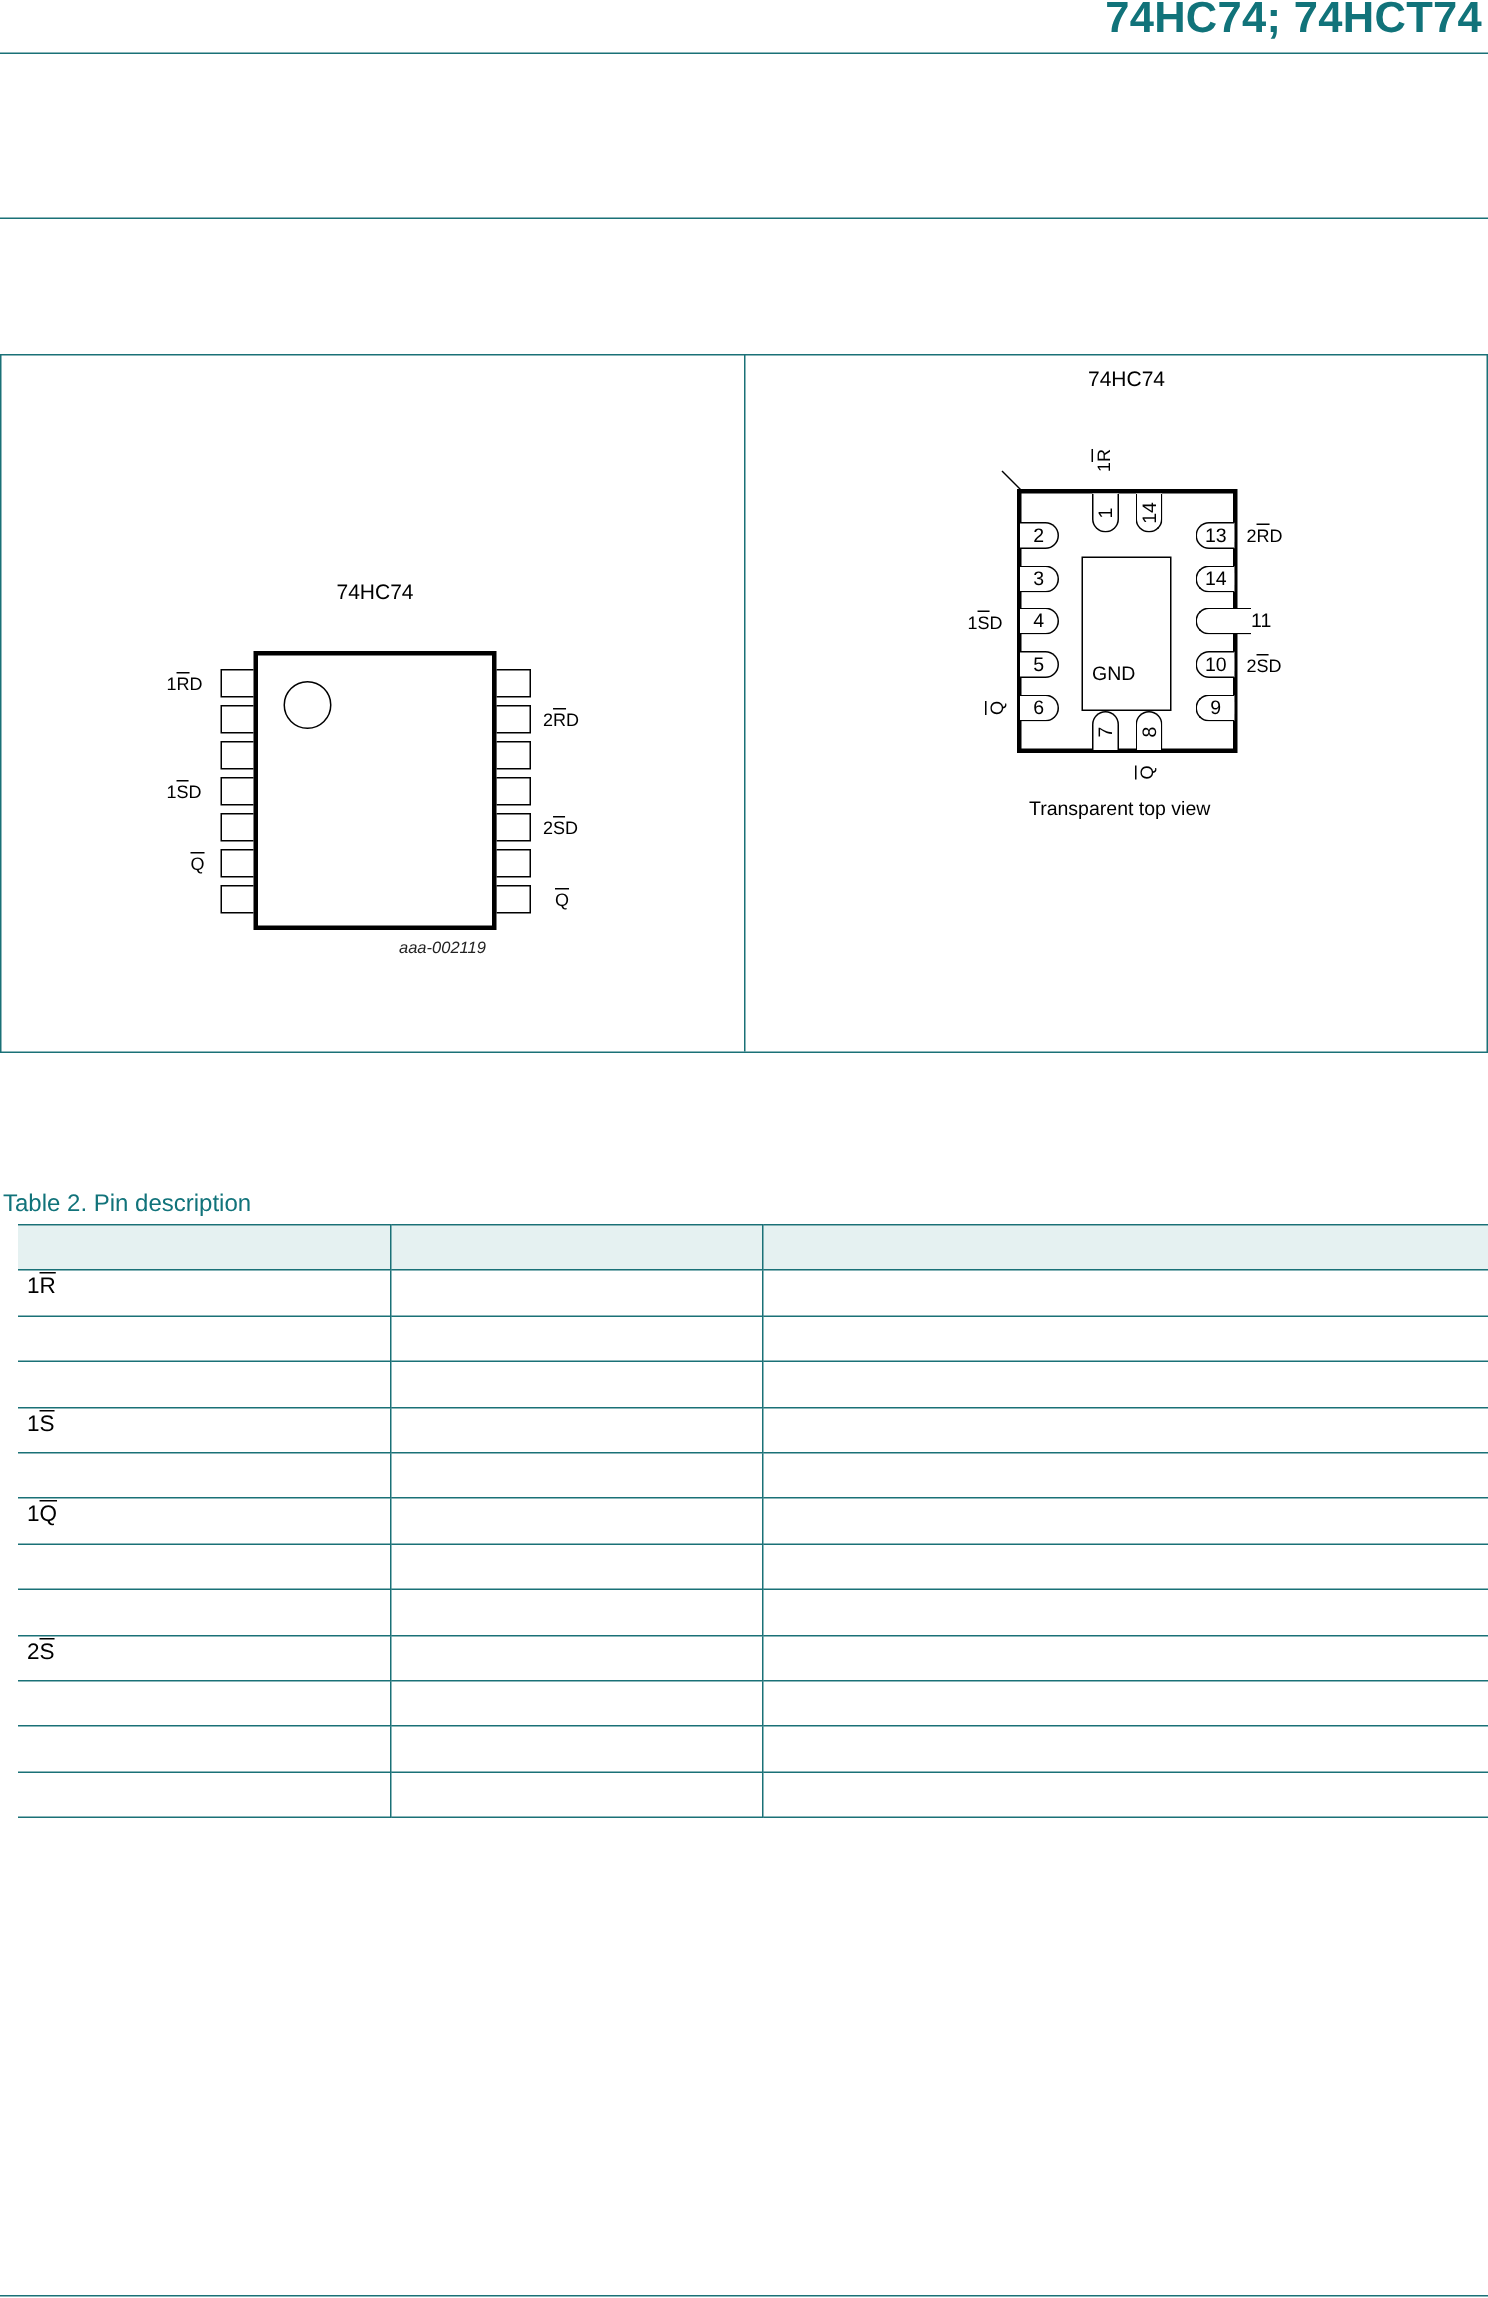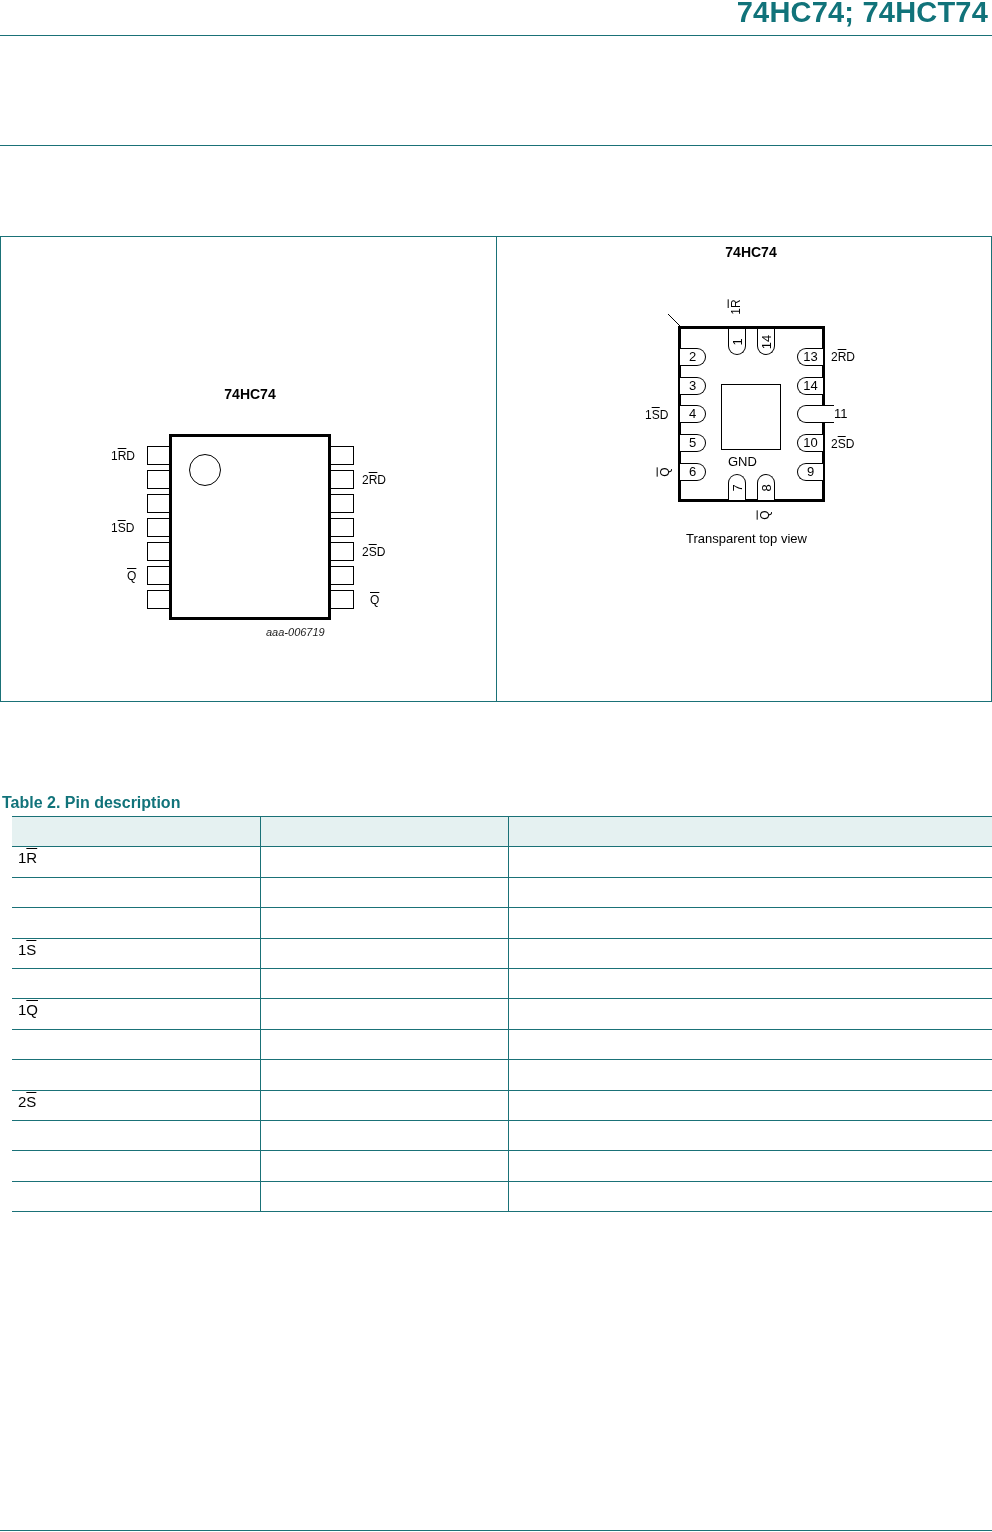--- a/index.html
+++ b/index.html
@@ -5,41 +5,41 @@
   html, body { margin:0; padding:0; background:#ffffff; }
   body { width:992px; height:1532px; position:relative; overflow:hidden;
          font-family:"Liberation Sans", sans-serif; color:#000; }
   .abs { position:absolute; }
   .hline { position:absolute; left:0; height:1px; background:#1a7177; }
   .doc-title { position:absolute; right:4px; top:-4px; font-size:29px; font-weight:bold;
                color:#11737a; letter-spacing:0.2px; white-space:nowrap; }
   .fig-box { position:absolute; left:0; top:236px; width:990px; height:464px;
              border:1px solid #1a7177; }
   .fig-divider { position:absolute; left:496px; top:236px; width:1px; height:465px; background:#1a7177; }
-  .fig-title { position:absolute; font-size:14px; font-weight:bold; transform:translateX(-50%); white-space:nowrap; }
+  .fig-title { position:absolute; font-size:14px; font-weight:normal; transform:translateX(-50%); white-space:nowrap; }
   .lbl { position:absolute; font-size:12px; white-space:nowrap; line-height:14px; }
   .ov { text-decoration:overline; }
   .ic-body { position:absolute; border:3px solid #000; box-sizing:border-box; background:#fff; }
   .so-pin { position:absolute; width:24px; height:19px; border:1px solid #000; box-sizing:border-box; background:#fff; }
   .dot { position:absolute; width:32px; height:32px; border:1px solid #000; border-radius:50%; box-sizing:border-box; }
   .code { position:absolute; font-size:11px; font-style:italic; color:#222; }
   .pad-l { position:absolute; width:26px; height:18px; border:1px solid #000; border-left:none;
            border-radius:0 9px 9px 0; box-sizing:border-box; background:#fff; font-size:13px;
            text-align:center; line-height:16px; }
   .pad-r { position:absolute; width:26px; height:18px; border:1px solid #000; border-right:none;
            border-radius:9px 0 0 9px; box-sizing:border-box; background:#fff; font-size:13px;
            text-align:center; line-height:16px; }
   .pad-t { position:absolute; width:18px; height:26px; border:1px solid #000; border-top:none;
            border-radius:0 0 9px 9px; box-sizing:border-box; background:#fff; }
   .pad-b { position:absolute; width:18px; height:26px; border:1px solid #000; border-bottom:none;
            border-radius:9px 9px 0 0; box-sizing:border-box; background:#fff; }
   .rot { position:absolute; left:50%; top:50%; font-size:13px; transform:translate(-50%,-50%) rotate(-90deg); white-space:nowrap; }
   .rot90 { position:absolute; font-size:12px; transform:rotate(-90deg); white-space:nowrap; transform-origin:center; }
   .gnd-box { position:absolute; border:1px solid #000; box-sizing:border-box; }
-  .table-title { position:absolute; left:2px; top:794px; font-size:16px; font-weight:bold; color:#11737a; }
+  .table-title { position:absolute; left:2px; top:794px; font-size:16px; font-weight:normal; color:#11737a; }
   table.pins { position:absolute; left:12px; top:816px; width:992px; border-collapse:collapse; table-layout:fixed; }
   table.pins th, table.pins td { border:1px solid #1a7177; height:29.4px; padding:0 6px; font-size:15px;
                                  text-align:left; vertical-align:top; font-weight:normal; }
   table.pins th { background:#e5f1f1; }
   table.pins td { line-height:22px; }
   table.pins tr > :first-child { border-left:none; }
 </style>
 </head>
 <body>
 
@@ -72,32 +72,32 @@
   <div class="ic-body" style="left:169px;top:434px;width:162px;height:186px;"></div>
   <div class="dot" style="left:189px;top:454px;"></div>
 
   <div class="lbl" style="left:111px;top:449px;"><span>1</span><span class="ov">R</span><span>D</span></div>
   <div class="lbl" style="left:111px;top:521px;"><span>1</span><span class="ov">S</span><span>D</span></div>
   <div class="lbl" style="left:127px;top:569px;"><span class="ov">Q</span></div>
   <div class="lbl" style="left:362px;top:473px;"><span>2</span><span class="ov">R</span><span>D</span></div>
   <div class="lbl" style="left:362px;top:545px;"><span>2</span><span class="ov">S</span><span>D</span></div>
   <div class="lbl" style="left:370px;top:593px;"><span class="ov">Q</span></div>
 
-  <div class="code" style="left:266px;top:626px;">aaa-006719</div>
+  <div class="code" style="left:266px;top:626px;">aaa-002119</div>
 </div>
 
 <div>
   <div class="fig-title" style="left:751px;top:244px;">74HC74</div>
 
   <svg class="abs" style="left:666px;top:312px;" width="30" height="30">
     <line x1="2" y1="2" x2="28" y2="28" stroke="#000" stroke-width="1"></line>
   </svg>
 
   <div class="ic-body" style="left:678px;top:326px;width:147px;height:176px;"></div>
-  <div class="gnd-box" style="left:721px;top:384px;width:60px;height:66px;">
+  <div class="gnd-box" style="left:721px;top:371px;width:60px;height:103px;">
     <div class="lbl" style="left:6px;top:70px;font-size:13px;">GND</div>
   </div>
 
   <div class="pad-l" style="left:680px;top:348px;">2</div>
   <div class="pad-l" style="left:680px;top:377px;">3</div>
   <div class="pad-l" style="left:680px;top:405px;">4</div>
   <div class="pad-l" style="left:680px;top:434px;">5</div>
   <div class="pad-l" style="left:680px;top:463px;">6</div>
 
   <div class="pad-r" style="left:797px;top:348px;">13</div>

